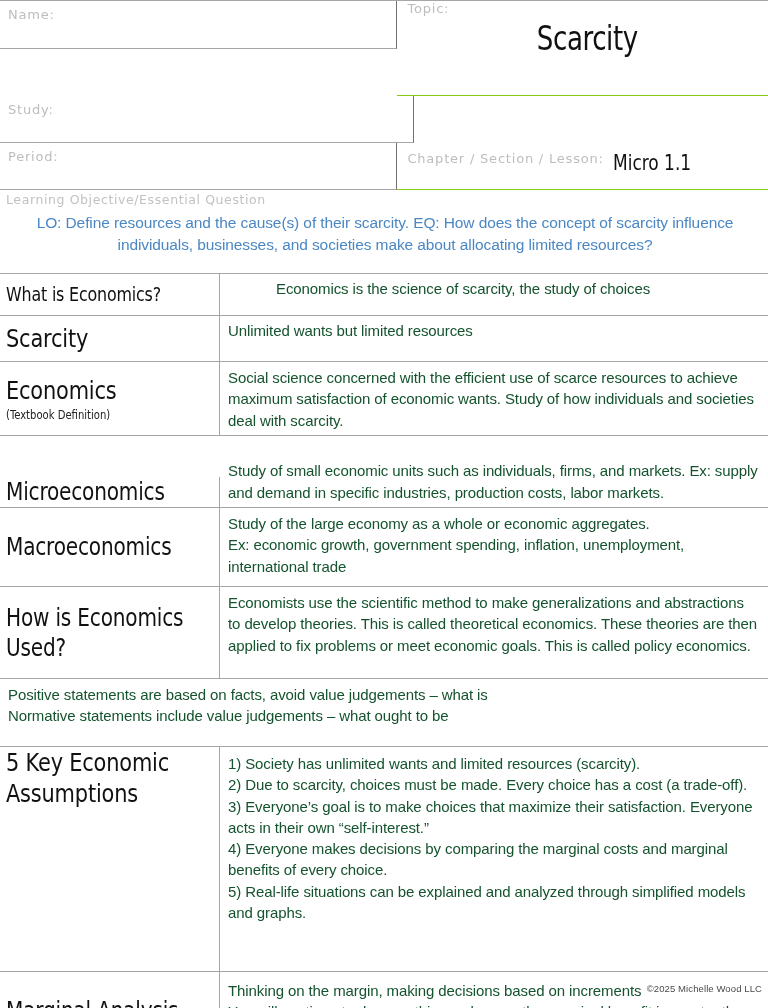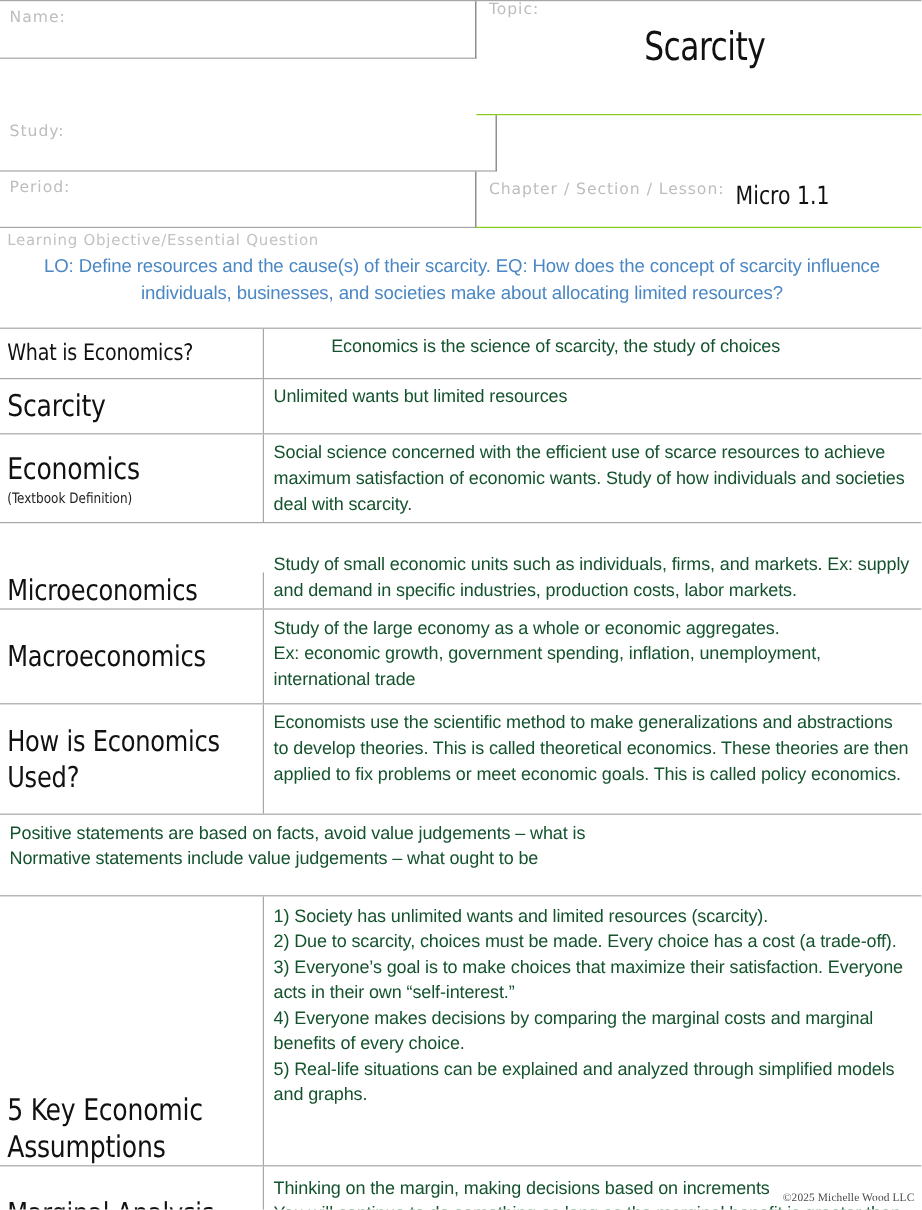--- a/index.html
+++ b/index.html
@@ -167,32 +167,32 @@
   .r-econ   { height: 74px; }
   .r-micro  { height: 72px; align-items: flex-end; }
   .r-macro  { height: 79px; }
   .r-how    { height: 92px; }
   .r-posneg { height: 68px; }
   .r-five   { height: 225px; }
   .r-marg   { height: 78px; }
 
   .r-what .tcell-def,
   .r-scar .tcell-def { padding-top: 4px; }
-  .r-five .tcell-term { justify-content: flex-end; }
+  .r-five .tcell-term { justify-content: flex-start; }
   .r-five .tcell-def { padding-top: 6px; }
   .r-marg .tcell-def { padding-top: 8px; }
 
   
   .copyright {
     position: absolute;
     right: 6px;
-    bottom: 4px;
+    bottom: 14px;
     font-size: 9.5px;
     color: #4a4a4a;
-    font-family: Liberation Serif, serif;
+    font-family: Liberation Sans, sans-serif;
     letter-spacing: 0.1px;
   }
 </style>
 </head>
 <body>
 
 <div class="page">
 
   <div class="header">
 

